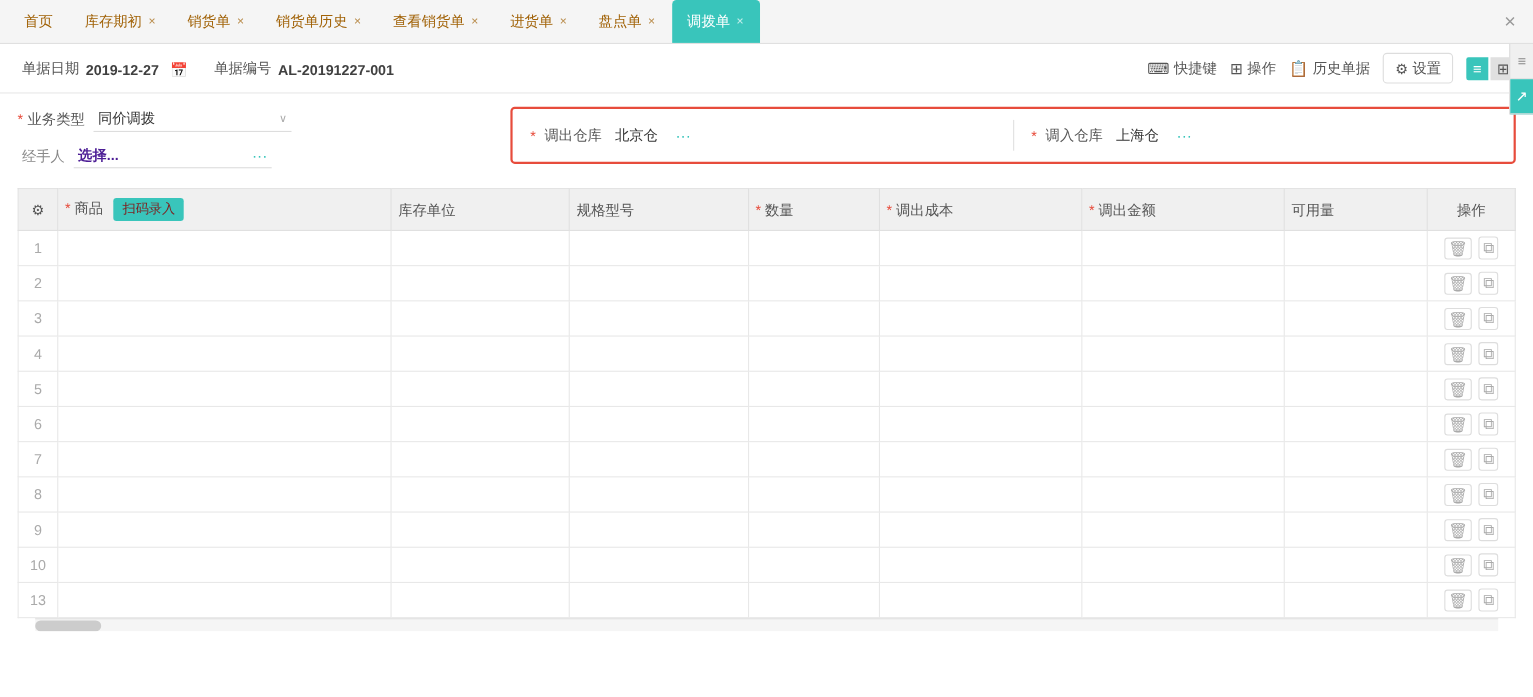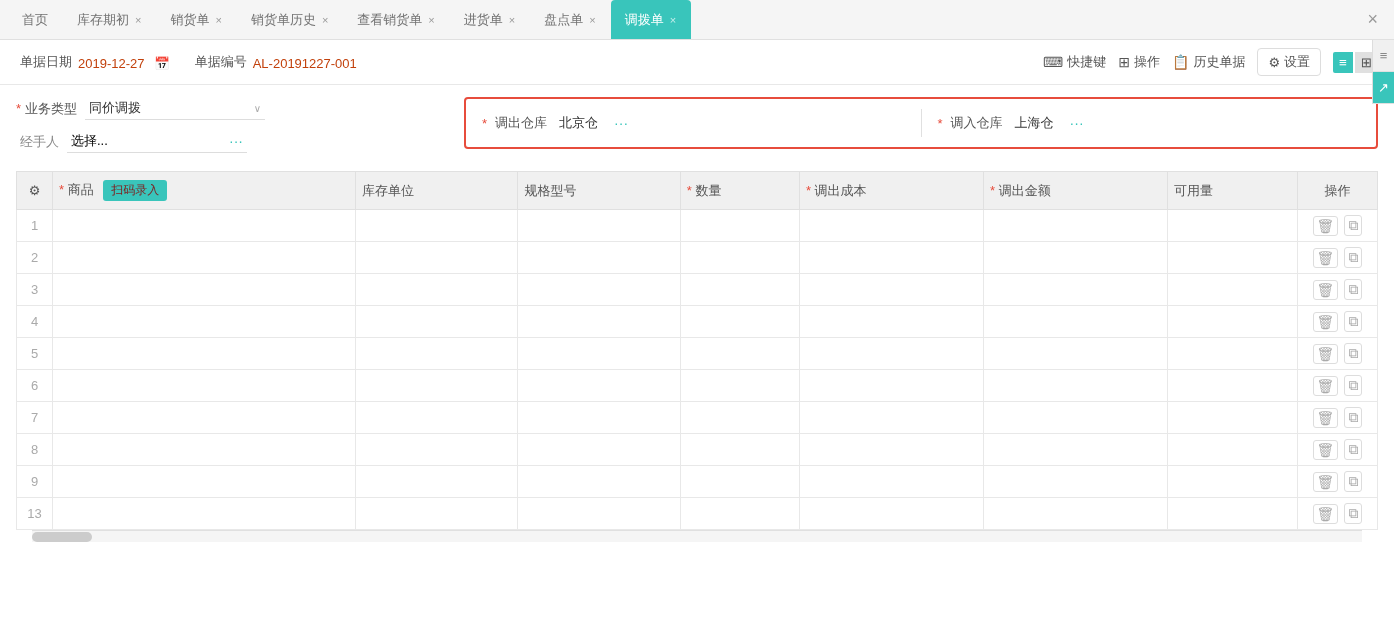--- a/index.html
+++ b/index.html
@@ -5,41 +5,41 @@
     * { box-sizing: border-box; margin: 0; padding: 0; }
     body { font-family: 'Microsoft YaHei', Arial, sans-serif; font-size: 13px; background: #fff; color: #333; overflow: hidden; }
 
     
     .tab-bar {
       display: flex; align-items: center; background: #f5f5f5; border-bottom: 1px solid #e0e0e0;
       height: 40px; padding: 0 8px; position: relative;
     }
     .tab {
       display: flex; align-items: center; padding: 0 14px; height: 100%; cursor: pointer;
-      font-size: 13px; color: #737373; white-space: nowrap; position: relative;
+      font-size: 13px; color: #a16207; white-space: nowrap; position: relative;
       border-right: 1px solid transparent;
     }
     .tab.active {
       background: #39c5bb; color: #fff; border-radius: 4px 4px 0 0;
     }
     .tab .close-icon {
       margin-left: 6px; font-size: 11px; cursor: pointer; opacity: 0.7;
     }
     .tab.active .close-icon { color: #fff; }
     .tab-bar-close {
       margin-left: auto; font-size: 18px; color: #999; cursor: pointer; padding: 0 8px;
     }
 
     
     .toolbar {
       display: flex; align-items: center; padding: 8px 16px; border-bottom: 1px solid #e8e8e8;
       background: #fff; gap: 20px;
     }
     .toolbar-item { display: flex; align-items: flex-end; gap: 6px; font-size: 13px; color: #555; }
-    .toolbar-item .value { color: #c2410c; font-weight: 400; }
+    .toolbar-item .value { color: #404040; font-weight: 700; }
     .toolbar-right {
       margin-left: auto; display: flex; align-items: center; gap: 12px; font-size: 13px; color: #555;
     }
     .toolbar-right .btn-icon { display: flex; align-items: center; gap: 4px; cursor: pointer; color: #555; }
     .btn-settings {
       background: #fff; border: 1px solid #ddd; border-radius: 4px; padding: 4px 10px;
       cursor: pointer; color: #555; font-size: 13px; display: flex; align-items: center; gap: 4px;
     }
     .highlight-box {
       border: 2px solid #e74c3c; border-radius: 4px;
@@ -193,21 +193,21 @@
       <span class="form-label">*</span>
       <span class="form-label-text">业务类型</span>
       <div class="form-field" style="min-width:180px; margin-left:8px;">
         <span class="form-field-value">同价调拨</span>
         <span class="form-field-arrow">∨</span>
       </div>
     </div>
     <div class="form-row" style="margin-top:4px;">
       <span style="color:#888; font-size:13px; margin-left:4px;">经手人</span>
       <div class="form-field" style="min-width:180px; margin-left:8px;">
-        <span class="form-field-value" style="color:#000000;">选择...</span>
+        <span class="form-field-value" style="color:#4c1d95;font-weight:bold;">选择...</span>
         <span class="form-field-dots">···</span>
       </div>
     </div>
   </div>
 
   <div class="form-right highlight-box">
     <div class="form-section-half">
       <span class="form-label">*</span>
       <span class="form-label-text">调出仓库</span>
       <span style="margin-left:8px; color:#333; font-size:13px;">北京仓</span>
@@ -401,20 +401,36 @@
           <td></td>
           <td></td>
           <td style="text-align: center;">
             <div class="action-cell">
               <span class="icon-btn">🗑</span>
               <span class="icon-btn">⧉</span>
             </div>
           </td>
         </tr>
         <tr>
+          <td class="row-num">10</td>
+          <td></td>
+          <td></td>
+          <td></td>
+          <td></td>
+          <td></td>
+          <td></td>
+          <td></td>
+          <td style="text-align: center;">
+            <div class="action-cell">
+              <span class="icon-btn">🗑</span>
+              <span class="icon-btn">⧉</span>
+            </div>
+          </td>
+        </tr>
+        <tr>
           <td class="row-num">13</td>
           <td></td>
           <td></td>
           <td></td>
           <td></td>
           <td></td>
           <td></td>
           <td></td>
           <td style="text-align: center;">
             <div class="action-cell">

